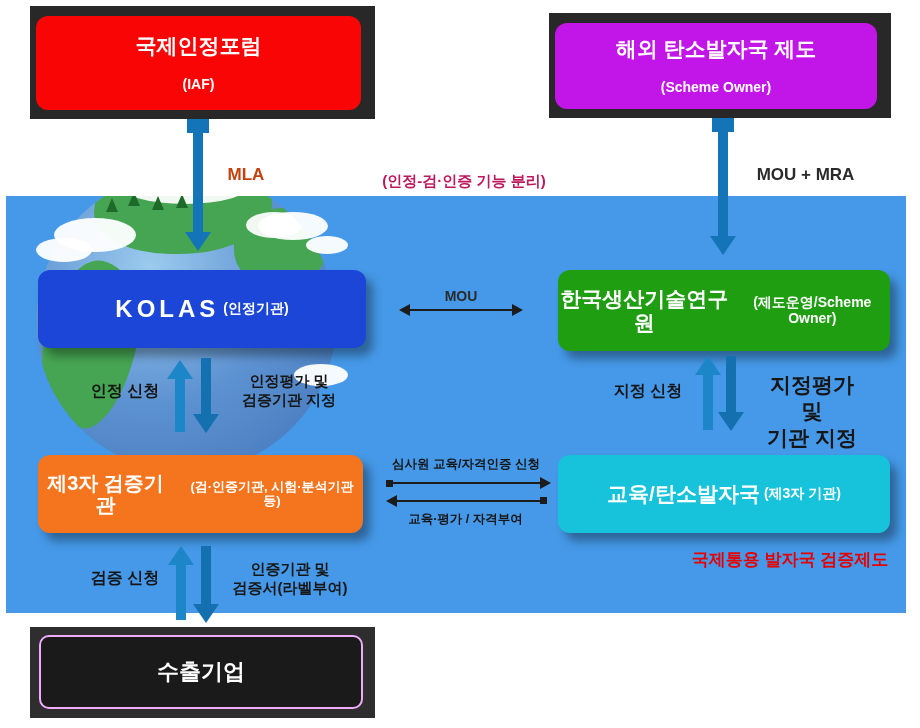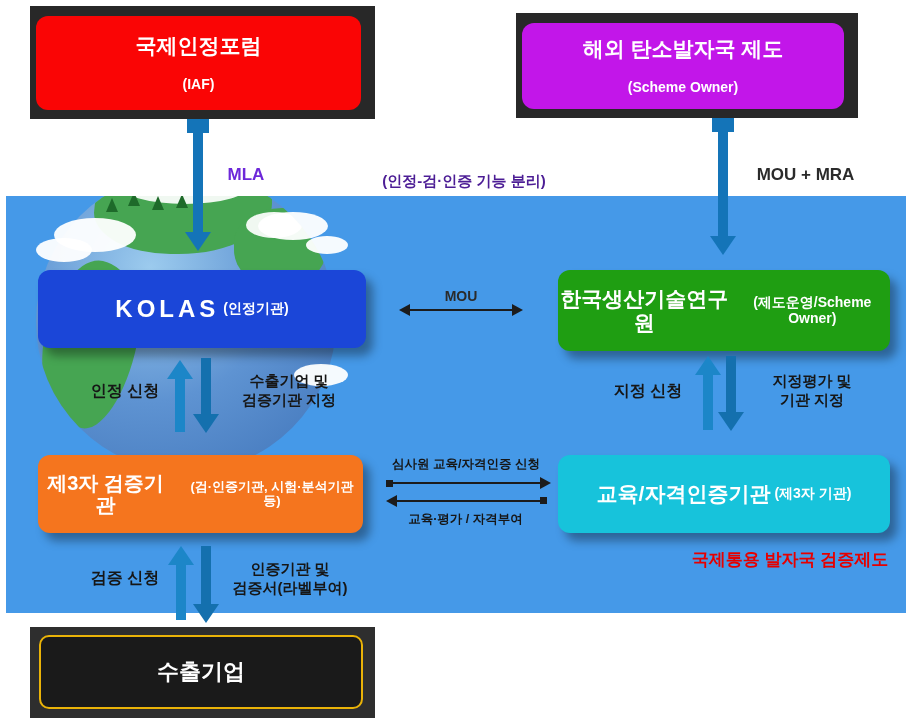--- a/index.html
+++ b/index.html
@@ -29,21 +29,21 @@
   .vshaft{position:absolute;}
   .vhead{position:absolute;width:0;height:0;border-left:13px solid transparent;border-right:13px solid transparent;}
   
   .hline{position:absolute;height:2px;background:#1c1c1c;}
   .hhead-right{position:absolute;width:0;height:0;border-top:6px solid transparent;border-bottom:6px solid transparent;border-left:11px solid #1c1c1c;}
   .hhead-left{position:absolute;width:0;height:0;border-top:6px solid transparent;border-bottom:6px solid transparent;border-right:11px solid #1c1c1c;}
   .hdot{position:absolute;width:7px;height:7px;background:#1c1c1c;}
   
   .lbl{position:absolute;font-weight:bold;color:#161616;white-space:pre-line;text-align:center;line-height:1.25;}
   .banner1{font-size:15px;color:#101010;border-bottom:2px solid #101010;padding-bottom:1px;}
-  .banner2{font-size:15px;color:#4c1d95;}
+  .banner2{font-size:15px;color:#be185d;}
   .note-red{font-size:17px;color:#E60000;}
 </style>
 </head>
 <body>
 
 <div class="stage">
 
   <div class="panel">
     <div class="globe">
       <div class="land" style="left:8px;top:88px;width:92px;height:168px;border-radius:45% 55% 40% 60%/50% 45% 55% 50%;transform:rotate(12deg);"></div>
@@ -63,36 +63,36 @@
     <div class="cloud" style="left:288px;top:168px;width:54px;height:22px;"></div>
   </div>
 
   <div class="frame" style="left:30px;top:6px;width:345px;height:113px;">
     <div class="inner" style="background:#FA0505;">
       <div class="box-title">국제인정포럼</div>
       <div class="box-sub">(IAF)</div>
     </div>
   </div>
 
-  <div class="frame" style="left:516px;top:13px;width:342px;height:105px;">
+  <div class="frame" style="left:549px;top:13px;width:342px;height:105px;">
     <div class="inner" style="background:#C216E9;">
       <div class="box-title">해외 탄소발자국 제도</div>
       <div class="box-sub">(Scheme Owner)</div>
     </div>
   </div>
 
   <div class="vshaft" style="left:187px;top:119px;width:22px;height:14px;background:#1474B8;"></div>
   <div class="vshaft" style="left:193px;top:119px;width:10px;height:113px;background:#1474B8;"></div>
   <div class="vhead" style="left:185px;top:232px;border-top:19px solid #1474B8;"></div>
 
   <div class="vshaft" style="left:712px;top:118px;width:22px;height:14px;background:#1474B8;"></div>
   <div class="vshaft" style="left:718px;top:118px;width:10px;height:118px;background:#1474B8;"></div>
   <div class="vhead" style="left:710px;top:236px;border-top:19px solid #1474B8;"></div>
 
-  <div class="lbl" style="left:214px;top:164px;width:64px;font-size:17px;color:#6d28d9;">MLA</div>
+  <div class="lbl" style="left:214px;top:164px;width:64px;font-size:17px;color:#c2410c;">MLA</div>
   <div class="lbl" style="left:733px;top:164px;width:145px;font-size:17px;color:#2B2B2B;">MOU + MRA</div>
 
   <div class="lbl banner2" style="left:336px;top:172px;width:256px;">(인정-검·인증 기능 분리)</div>
 
   <div class="rbox" style="left:38px;top:270px;width:328px;height:78px;background:#1B46D8;">
     <div class="box-title" style="font-size:24px;letter-spacing:4px;">KOLAS</div>
     <div class="box-sub">(인정기관)</div>
   </div>
 
   <div class="rbox" style="left:558px;top:270px;width:332px;height:81px;background:#1F9E12;">
@@ -103,38 +103,38 @@
   <div class="lbl" style="left:405px;top:288px;width:112px;font-size:14px;color:#2B2B2B;">MOU</div>
   <div class="hline" style="left:408px;top:309px;width:106px;"></div>
   <div class="hhead-left" style="left:399px;top:304px;"></div>
   <div class="hhead-right" style="left:512px;top:304px;"></div>
 
   <div class="vhead" style="left:167px;top:360px;border-bottom:19px solid #1C86C8;"></div>
   <div class="vshaft" style="left:175px;top:378px;width:10px;height:54px;background:#1C86C8;"></div>
   <div class="vshaft" style="left:201px;top:358px;width:10px;height:57px;background:#1470AE;"></div>
   <div class="vhead" style="left:193px;top:414px;border-top:19px solid #1470AE;"></div>
   <div class="lbl" style="left:85px;top:381px;width:80px;font-size:16px;">인정 신청</div>
-  <div class="lbl" style="left:232px;top:372px;width:114px;font-size:15px;">수출기업 및
+  <div class="lbl" style="left:232px;top:372px;width:114px;font-size:15px;">인정평가 및
 검증기관 지정</div>
 
   <div class="vhead" style="left:695px;top:356px;border-bottom:19px solid #1C86C8;"></div>
   <div class="vshaft" style="left:703px;top:374px;width:10px;height:56px;background:#1C86C8;"></div>
   <div class="vshaft" style="left:726px;top:356px;width:10px;height:57px;background:#1470AE;"></div>
   <div class="vhead" style="left:718px;top:412px;border-top:19px solid #1470AE;"></div>
   <div class="lbl" style="left:608px;top:381px;width:80px;font-size:16px;">지정 신청</div>
-  <div class="lbl" style="left:758px;top:372px;width:108px;font-size:15px;">지정평가 및
+  <div class="lbl" style="left:758px;top:372px;width:108px;font-size:21px;">지정평가 및
 기관 지정</div>
 
   <div class="rbox" style="left:38px;top:455px;width:325px;height:78px;background:#F5751E;gap:8px;">
     <div class="box-title" style="font-size:20px;">제3자 검증기관</div>
     <div class="box-sub" style="font-size:13px;">(검·인증기관, 시험·분석기관 등)</div>
   </div>
 
   <div class="rbox" style="left:558px;top:455px;width:332px;height:78px;background:#17C3DB;">
-    <div class="box-title">교육/자격인증기관</div>
+    <div class="box-title">교육/탄소발자국</div>
     <div class="box-sub">(제3자 기관)</div>
   </div>
 
   <div class="lbl" style="left:380px;top:457px;width:172px;font-size:12.5px;">심사원 교육/자격인증 신청</div>
   <div class="hdot" style="left:386px;top:480px;"></div>
   <div class="hline" style="left:390px;top:482px;width:152px;"></div>
   <div class="hhead-right" style="left:540px;top:477px;"></div>
   <div class="hhead-left" style="left:386px;top:495px;"></div>
   <div class="hline" style="left:396px;top:500px;width:146px;"></div>
   <div class="hdot" style="left:540px;top:497px;"></div>
@@ -144,18 +144,18 @@
 
   <div class="vhead" style="left:168px;top:546px;border-bottom:19px solid #1C86C8;"></div>
   <div class="vshaft" style="left:176px;top:564px;width:10px;height:56px;background:#1C86C8;"></div>
   <div class="vshaft" style="left:201px;top:546px;width:10px;height:59px;background:#1470AE;"></div>
   <div class="vhead" style="left:193px;top:604px;border-top:19px solid #1470AE;"></div>
   <div class="lbl" style="left:85px;top:568px;width:80px;font-size:16px;">검증 신청</div>
   <div class="lbl" style="left:225px;top:560px;width:130px;font-size:15px;">인증기관 및
 검증서(라벨부여)</div>
 
   <div class="frame" style="left:30px;top:627px;width:345px;height:91px;background:#2E2E2E;">
-    <div class="inner" style="left:9px;top:8px;right:12px;bottom:9px;background:#1A1A1A;border:2px solid #eab308;border-radius:10px;">
+    <div class="inner" style="left:9px;top:8px;right:12px;bottom:9px;background:#1A1A1A;border:2px solid #f0abfc;border-radius:10px;">
       <div class="box-title" style="font-size:22px;">수출기업</div>
     </div>
   </div>
 
 </div>
 
 </body></html>

